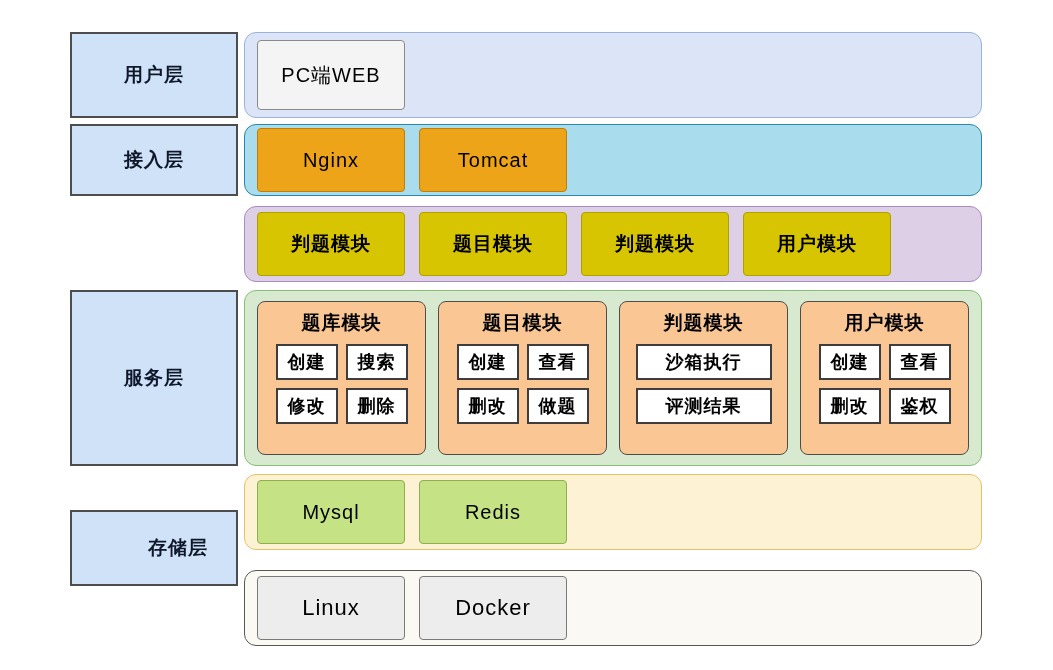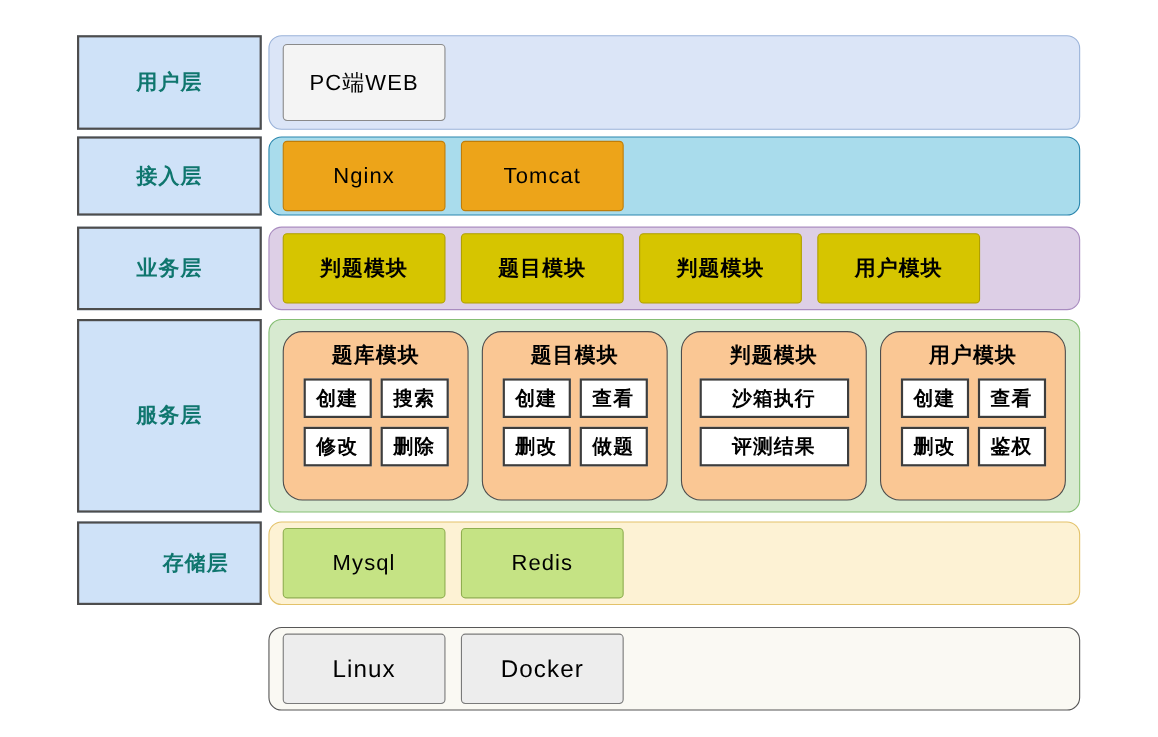--- a/index.html
+++ b/index.html
@@ -24,21 +24,21 @@
   .layer-label {
     position: absolute;
     left: 70px;
     width: 168px;
     background: #cfe2f8;
     border: 2px solid #4d4d4d;
     box-sizing: border-box;
     display: flex;
     align-items: center;
     justify-content: center;
-    color: #0f766e;
+    color: #0f172a;
     font-size: 19px;
     font-weight: 700;
     letter-spacing: 1px;
   }
 
   
   .layer-body {
     position: absolute;
     left: 244px;
     width: 738px;
@@ -137,21 +137,21 @@
     font-size: 22px;
     letter-spacing: 1px;
   }
 
   
   .svc-module {
     box-sizing: border-box;
     flex: 1 1 0;
     background: #fac794;
     border: 1.5px solid #4d4d4d;
-    border-radius: 18px;
+    border-radius: 8px;
     padding: 8px 10px 10px;
     display: flex;
     flex-direction: column;
     align-items: center;
     gap: 7px;
   }
   .svc-title {
     font-size: 19px;
     font-weight: 700;
     color: #000000;
@@ -210,23 +210,20 @@
   </div>
   <div class="layer-body body-access" style="top:124px;height:72px;">
     <div class="chip chip-access">
       <span>Nginx</span>
     </div>
     <div class="chip chip-access">
       <span>Tomcat</span>
     </div>
   </div>
 
-  <div class="layer-label" style="top:206px;height:76px;">
-    <span>业务层</span>
-  </div>
   <div class="layer-body body-business" style="top:206px;height:76px;">
     <div class="chip chip-business">
       <span>判题模块</span>
     </div>
     <div class="chip chip-business">
       <span>题目模块</span>
     </div>
     <div class="chip chip-business">
       <span>判题模块</span>
     </div>
@@ -289,21 +286,21 @@
         </div>
         <div class="svc-rowline">
           <div class="svc-item">删改</div>
           <div class="svc-item">鉴权</div>
         </div>
       </div>
     </div>
 
   </div>
 
-  <div class="layer-label" style="top:474px;height:76px;padding-left:48px;">
+  <div class="layer-label" style="top:510px;height:76px;padding-left:48px;">
     <span>存储层</span>
   </div>
   <div class="layer-body body-storage" style="top:474px;height:76px;">
     <div class="chip chip-storage">
       <span>Mysql</span>
     </div>
     <div class="chip chip-storage">
       <span>Redis</span>
     </div>
   </div>

